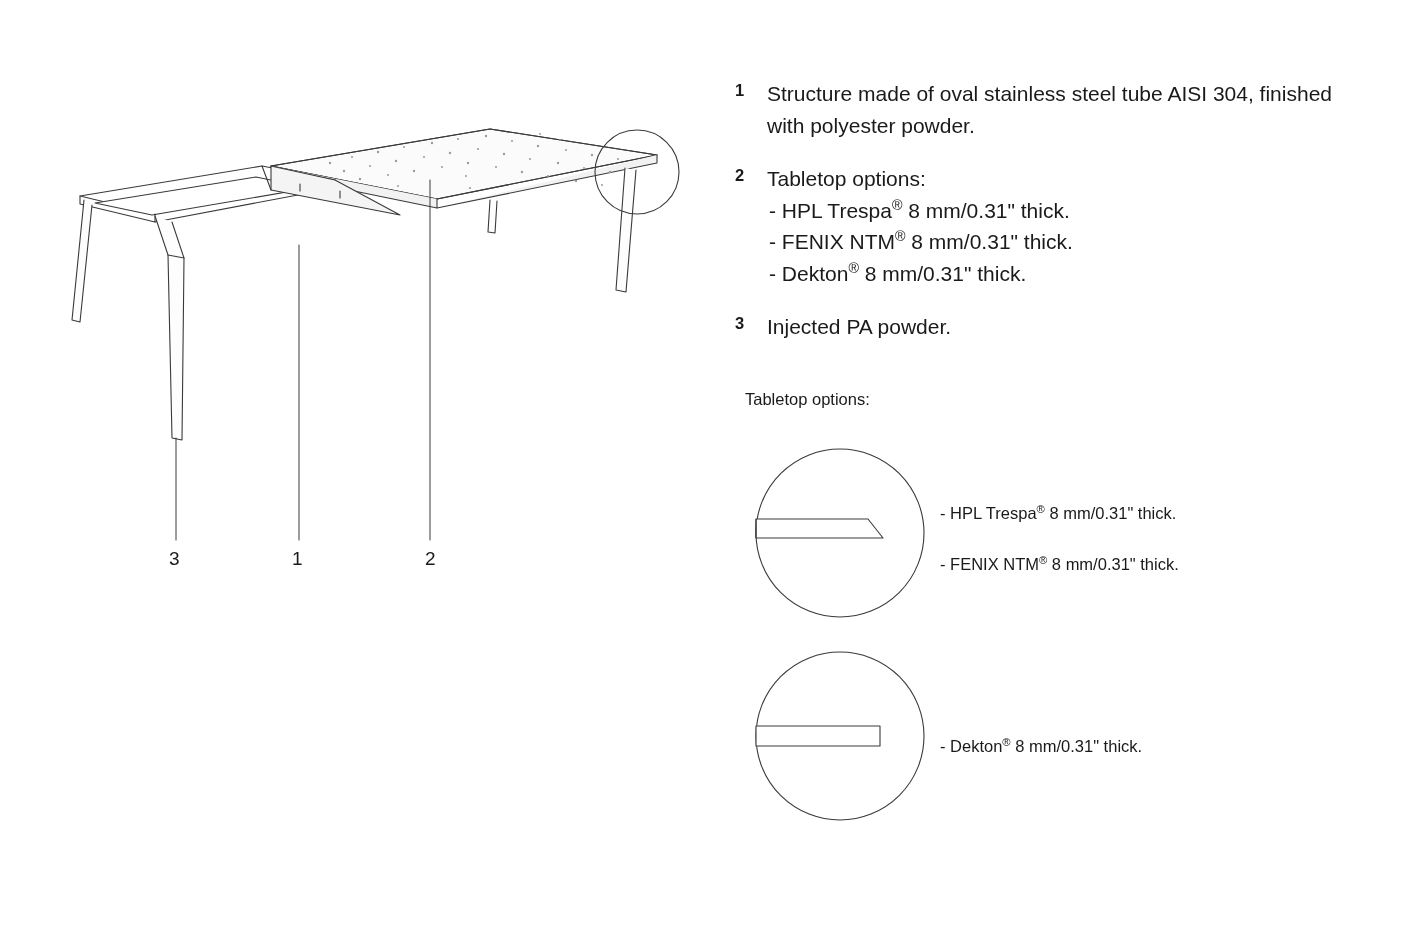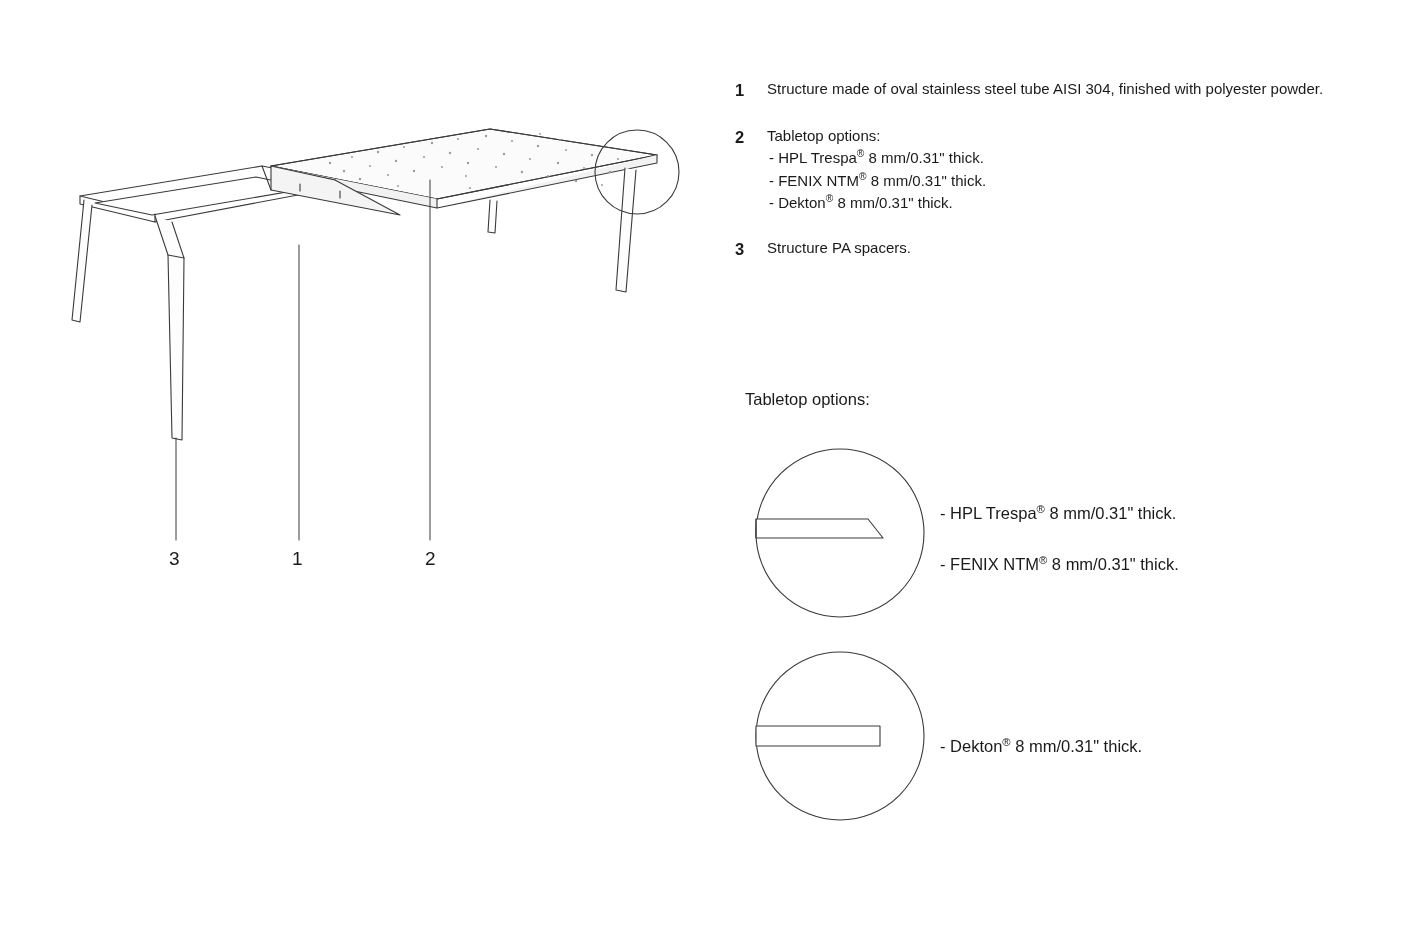--- a/index.html
+++ b/index.html
@@ -58,21 +58,21 @@
   .legend-item:last-child { margin-bottom: 0; }
   .legend-index {
     width: 32px;
     flex: 0 0 32px;
     font-size: 16.5px;
     font-weight: bold;
     line-height: 1.5;
   }
   .legend-body {
     flex: 1 1 auto;
-    font-size: 15px;
+    font-size: 21px;
     line-height: 1.5;
   }
   .legend-sub {
     padding-left: 2px;
   }
   .legend-sub div { white-space: nowrap; }
 
   
   .options {
     position: absolute;
@@ -238,21 +238,21 @@
         <div class="legend-sub">
           <div>- HPL Trespa<sup>®</sup> 8 mm/0.31" thick.</div>
           <div>- FENIX NTM<sup>®</sup> 8 mm/0.31" thick.</div>
           <div>- Dekton<sup>®</sup> 8 mm/0.31" thick.</div>
         </div>
       </div>
     </div>
 
     <div class="legend-item">
       <div class="legend-index">3</div>
-      <div class="legend-body">Structure PA spacers.</div>
+      <div class="legend-body">Injected PA powder.</div>
     </div>
   </div>
 
   <div class="options">
     <div class="options-title">Tabletop options:</div>
   </div>
 
   <div class="option-block" id="option-block-1">
     <svg class="option-circle" width="180" height="180" viewBox="0 0 180 180" xmlns="http://www.w3.org/2000/svg">
       <circle cx="90" cy="90" r="84" fill="none" stroke="#3a3a3a" stroke-width="1.1"></circle>

